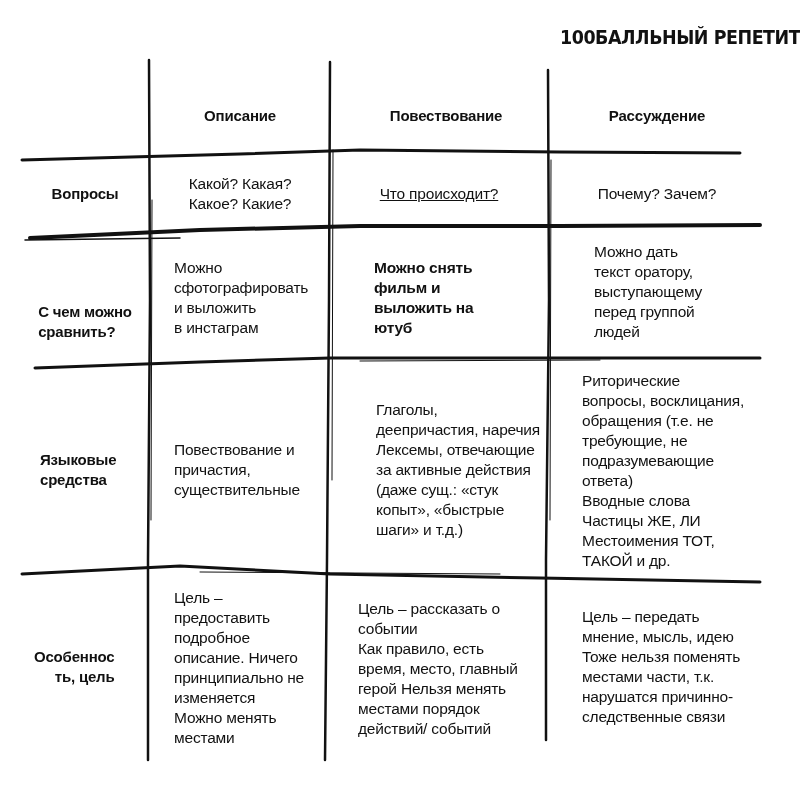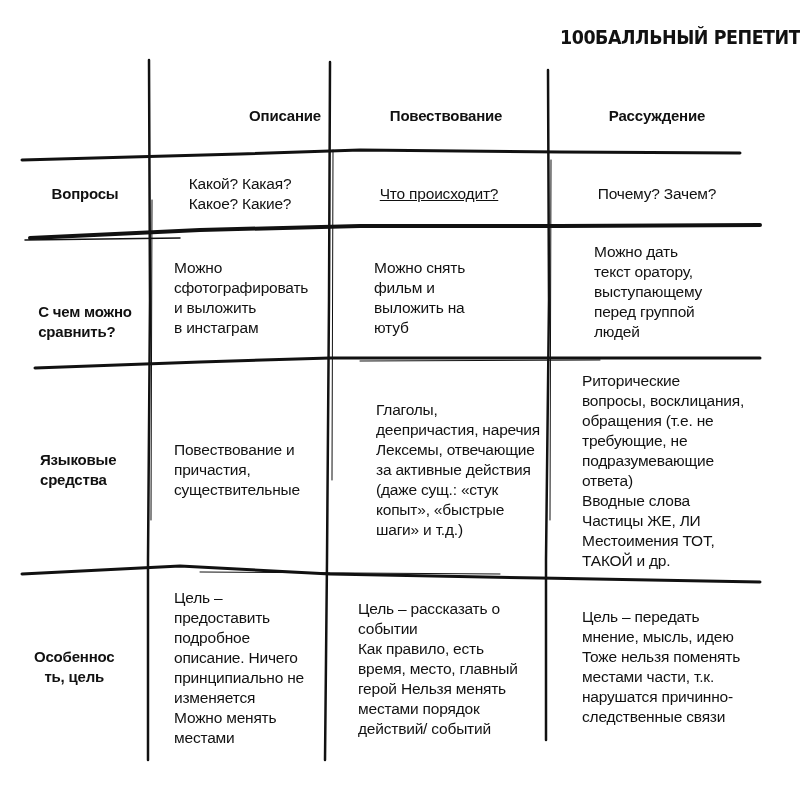--- a/index.html
+++ b/index.html
@@ -35,37 +35,37 @@
     <path d="M22 160 L240 154 L360 150 L560 152 L740 153" stroke-width="3"></path>
     <path d="M30 238 L200 230 L360 226 L560 226 L760 225" stroke-width="4"></path>
     <path d="M25 240 L180 238" stroke-width="1.5"></path>
     <path d="M35 368 L200 362 L330 358 L500 358 L760 358" stroke-width="3"></path>
     <path d="M360 361 L600 360" stroke-width="1"></path>
     <path d="M22 574 L180 566 L330 574 L540 578 L760 582" stroke-width="3"></path>
     <path d="M200 572 L500 574" stroke-width="1"></path>
   </g>
 </svg>
 
-<div class="cell head" style="left:152px;top:98px;width:176px;height:36px;margin-left:45px;">Описание</div>
+<div class="cell head" style="left:152px;top:98px;width:176px;height:36px;">Описание</div>
 <div class="cell head" style="left:319px;top:98px;width:254px;height:36px;">Повествование</div>
 <div class="cell head" style="left:552px;top:98px;width:210px;height:36px;">Рассуждение</div>
 
 <div class="cell rowhead" style="left:22px;top:164px;width:126px;height:60px;">Вопросы</div>
 <div class="cell center" style="left:152px;top:164px;width:176px;height:60px;">Какой? Какая?
 Какое? Какие?</div>
 <div class="cell center" style="left:332px;top:164px;width:214px;height:60px;text-decoration:underline;">Что происходит?</div>
 <div class="cell center" style="left:552px;top:164px;width:210px;height:60px;">Почему? Зачем?</div>
 
 <div class="cell rowhead" style="left:22px;top:240px;width:126px;height:116px;margin-top:24px;">С чем можно
 сравнить?</div>
 <div class="cell body" style="left:174px;top:240px;width:156px;height:116px;">Можно
 сфотографировать
 и выложить
 в инстаграм</div>
-<div class="cell body" style="left:374px;top:240px;width:170px;height:116px;">Можно снять
+<div class="cell body" style="left:374px;top:240px;width:170px;height:116px;font-weight:bold;">Можно снять
 фильм и
 выложить на
 ютуб</div>
 <div class="cell body" style="left:594px;top:232px;width:170px;height:120px;">Можно дать
 текст оратору,
 выступающему
 перед группой
 людей</div>
 
 <div class="cell rowhead" style="left:28px;top:372px;width:126px;height:196px;justify-content:flex-start;padding-left:12px;text-align:left;">Языковые
@@ -84,21 +84,21 @@
 вопросы, восклицания,
 обращения (т.е. не
 требующие, не
 подразумевающие
 ответа)
 Вводные слова
 Частицы ЖЕ, ЛИ
 Местоимения ТОТ,
 ТАКОЙ и др.</div>
 
-<div class="cell rowhead" style="left:22px;top:582px;width:126px;height:170px;justify-content:flex-start;padding-left:12px;text-align:center;">Особеннос
+<div class="cell rowhead" style="left:22px;top:582px;width:126px;height:170px;justify-content:flex-start;padding-left:12px;text-align:right;">Особеннос
 ть, цель</div>
 <div class="cell body" style="left:174px;top:582px;width:156px;height:172px;">Цель –
 предоставить
 подробное
 описание. Ничего
 принципиально не
 изменяется
 Можно менять
 местами</div>
 <div class="cell body" style="left:358px;top:592px;width:190px;height:154px;">Цель – рассказать о

